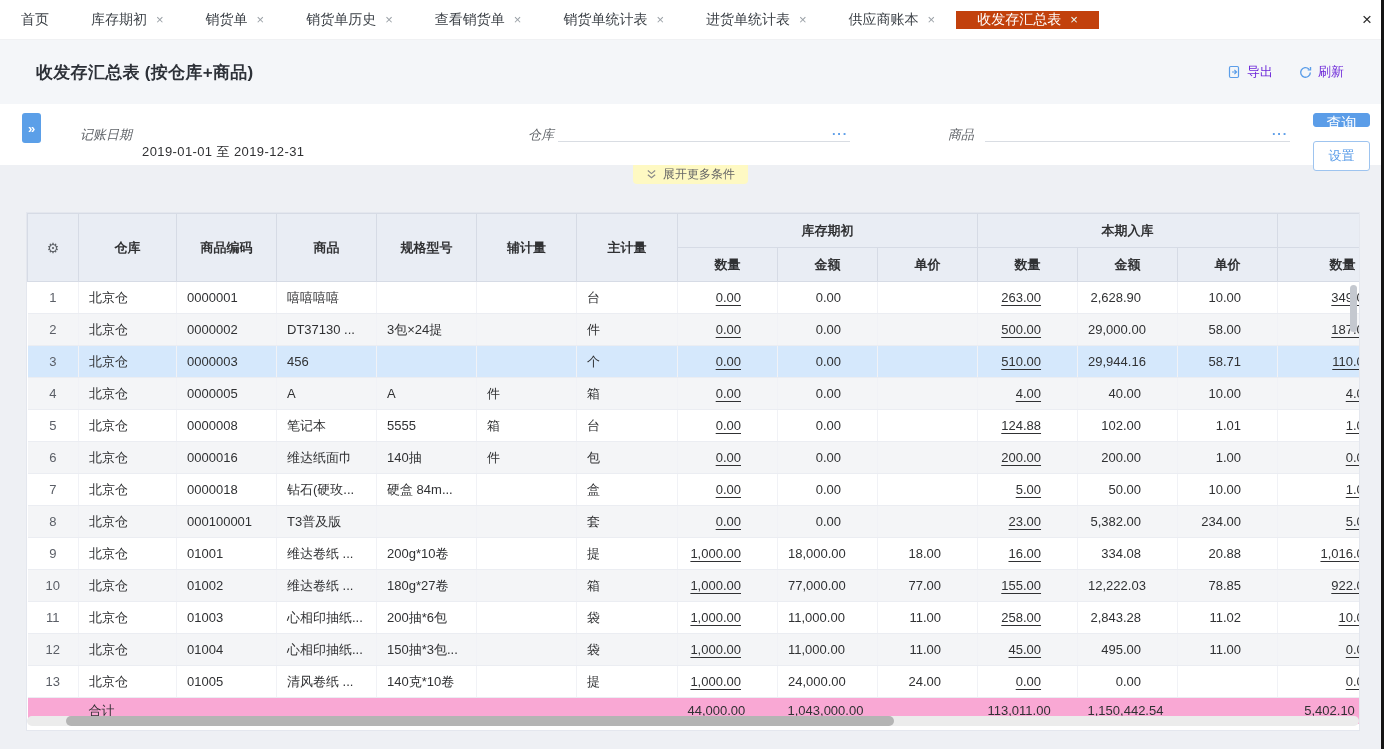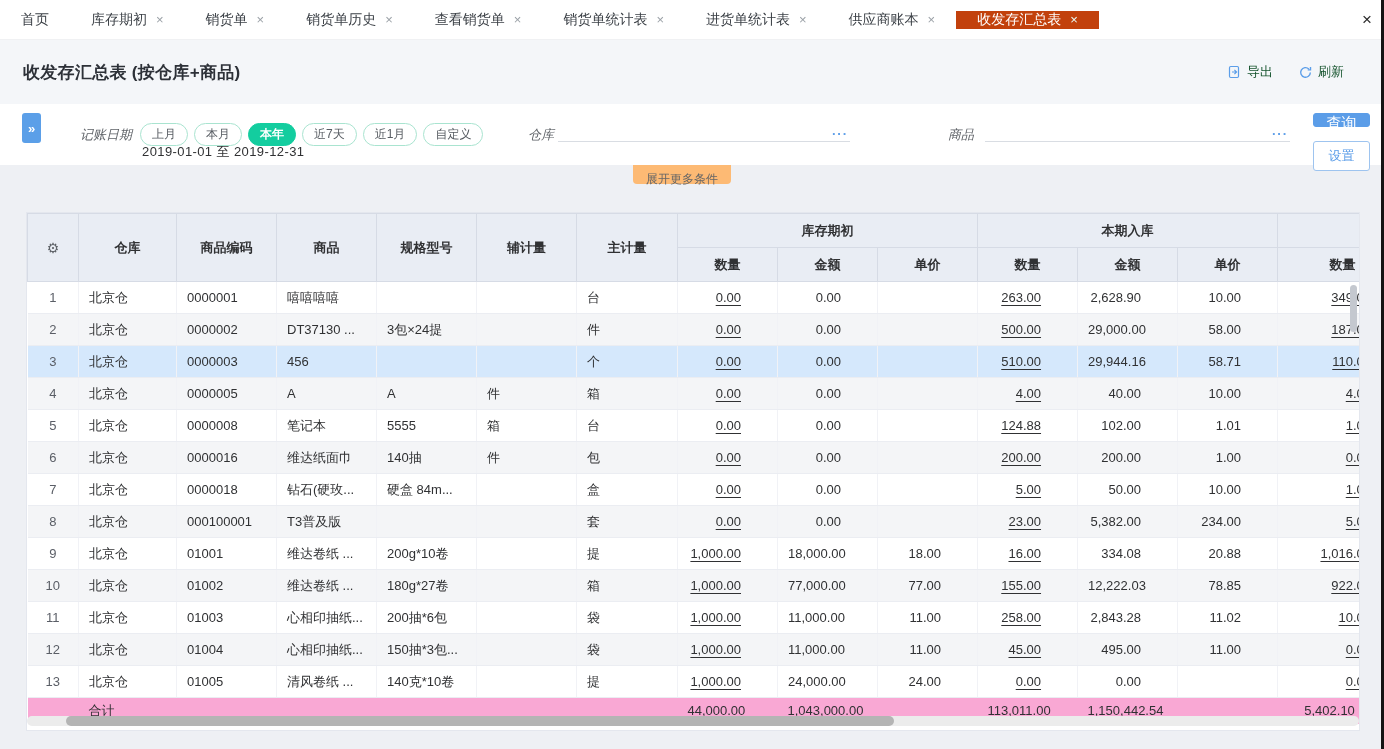--- a/index.html
+++ b/index.html
@@ -9,38 +9,38 @@
   
   .tabbar { position:absolute; top:0; left:0; width:100%; height:40px; background:#fff; display:flex; align-items:stretch; border-bottom:1px solid #f0f1f3; }
   .tab-list { display:flex; align-items:center; }
   .tab { display:flex; align-items:center; gap:9px; padding:0 21px; font-size:14px; color:#3a3f45; cursor:pointer; white-space:nowrap; }
   .tab .tab-close { font-size:13px; color:#9aa0a6; }
   .tab.active { background:#c2410c; color:#fff; }
   .tab.active .tab-close { color:#eafff8; }
   .win-close { margin-left:auto; display:flex; align-items:center; padding:0 12px; font-size:17px; color:#2b2b2b; cursor:pointer; }
 
   
-  .titlebar { position:absolute; top:40px; left:0; width:100%; height:64px; background:#f4f6f9; display:flex; align-items:center; padding:0 40px 0 23px; }
+  .titlebar { position:absolute; top:40px; left:0; width:100%; height:64px; background:#f4f6f9; display:flex; align-items:center; padding:0 40px 0 36px; }
   .page-title { font-size:17px; font-weight:600; color:#2d3138; letter-spacing:.3px; }
   .title-actions { margin-left:auto; display:flex; gap:26px; }
-  .t-action { display:flex; align-items:center; gap:6px; font-size:13px; color:#14532d; cursor:pointer; }
+  .t-action { display:flex; align-items:center; gap:6px; font-size:13px; color:#6d28d9; cursor:pointer; }
 
   
   .filter-card { position:absolute; top:104px; left:0; width:100%; height:61px; background:#fff; }
   .expander { position:absolute; left:22px; top:9px; width:19px; height:30px; background:#5b9fe8; color:#fff; border-radius:3px; display:flex; align-items:center; justify-content:center; font-size:13px; font-weight:bold; cursor:pointer; }
   .flabel { position:absolute; top:22px; font-size:13px; color:#5f6368;font-style:italic; }
   .pills { position:absolute; left:140px; top:19px; display:flex; gap:6px; }
   .pill { border:1px solid #a9e4d0; border-radius:20px; padding:2px 11px; font-size:12px; color:#565b61; background:#fff; cursor:pointer; white-space:nowrap; }
   .pill.selected { background:#13cd9f; border-color:#13cd9f; color:#fff; font-weight:bold; }
   .date-range { position:absolute; left:142px; top:39px; font-size:13px; color:#303133; letter-spacing:.4px; cursor:pointer; }
   .ufield { position:absolute; top:15px; height:23px; border-bottom:1px solid #d9dde3; cursor:text; }
   .ufield .dots { position:absolute; right:2px; bottom:3px; color:#5c9ee9; font-size:13px; font-weight:bold; letter-spacing:1px; line-height:8px; cursor:pointer; }
   .btn-primary { position:absolute; right:14px; top:9px; width:57px; height:14px; background:#5b9de8; color:#fff; border:1px solid #5b9de8; border-radius:3px; font-size:15px; cursor:pointer; font-family:Liberation Sans, sans-serif; }
   .btn-plain { position:absolute; right:14px; top:37px; width:57px; height:30px; background:#fff; color:#5b9de8; border:1px solid #9ec4ef; border-radius:3px; font-size:13px; cursor:pointer; font-family:inherit; }
-  .more-chip { position:absolute; left:50%; margin-left:-59px; top:61px; height:19px; background:#fdba74; color:#666; font-size:12px; display:flex; align-items:center; gap:6px; padding:0 13px; border-radius:0 0 4px 4px; cursor:pointer; white-space:nowrap;flex-direction:column; }
+  .more-chip { position:absolute; left:50%; margin-left:-59px; top:61px; height:19px; background:#fef9c3; color:#666; font-size:12px; display:flex; align-items:center; gap:6px; padding:0 13px; border-radius:0 0 4px 4px; cursor:pointer; white-space:nowrap; }
 
   
   .table-wrap { position:absolute; left:26px; top:212px; width:1334px; height:519px; background:#fff; overflow:hidden; border:1px solid #e4e7ee; }
   table { border-collapse:collapse; table-layout:fixed; width:1380px; }
   thead th { height:34px; background:#e9edf4; border:1px solid #d6dbe5; font-size:13px; font-weight:600; color:#303133; text-align:center; }
   tbody td { height:32px; border-bottom:1px solid #ebedf2; border-right:1px solid #f1f2f6; font-size:13px; color:#303133; padding:0 10px; overflow:hidden; white-space:nowrap; }
   tbody tr.even td { background:#f4f5f7; }
   tbody tr.selected td { background:#d5e8fc; }
   td.c-idx { text-align:center; color:#5a5e66; padding:0; }
   td.c-r { text-align:right; padding-right:36px; }
@@ -117,28 +117,20 @@
             <path d="M12.4 1.2v3h-3"></path>
           </svg>
         <span>刷新</span>
       </div>
     </div>
   </div>
 
   <div class="filter-card">
     <div class="expander">»</div>
     <span class="flabel" style="left:80px">记账日期</span>
-    <div class="pills">
-        <span class="pill">上月</span>
-        <span class="pill">本月</span>
-        <span class="pill selected">本年</span>
-        <span class="pill">近7天</span>
-        <span class="pill">近1月</span>
-        <span class="pill">自定义</span>
-      </div>
     <div class="date-range">2019-01-01 至 2019-12-31</div>
     <span class="flabel" style="left:528px">仓库</span>
     <div class="ufield" style="left:558px;width:292px">
       <span class="dots">···</span>
     </div>
     <span class="flabel" style="left:948px">商品</span>
     <div class="ufield" style="left:985px;width:305px">
       <span class="dots">···</span>
     </div>
     <button class="btn-primary">查询</button>

